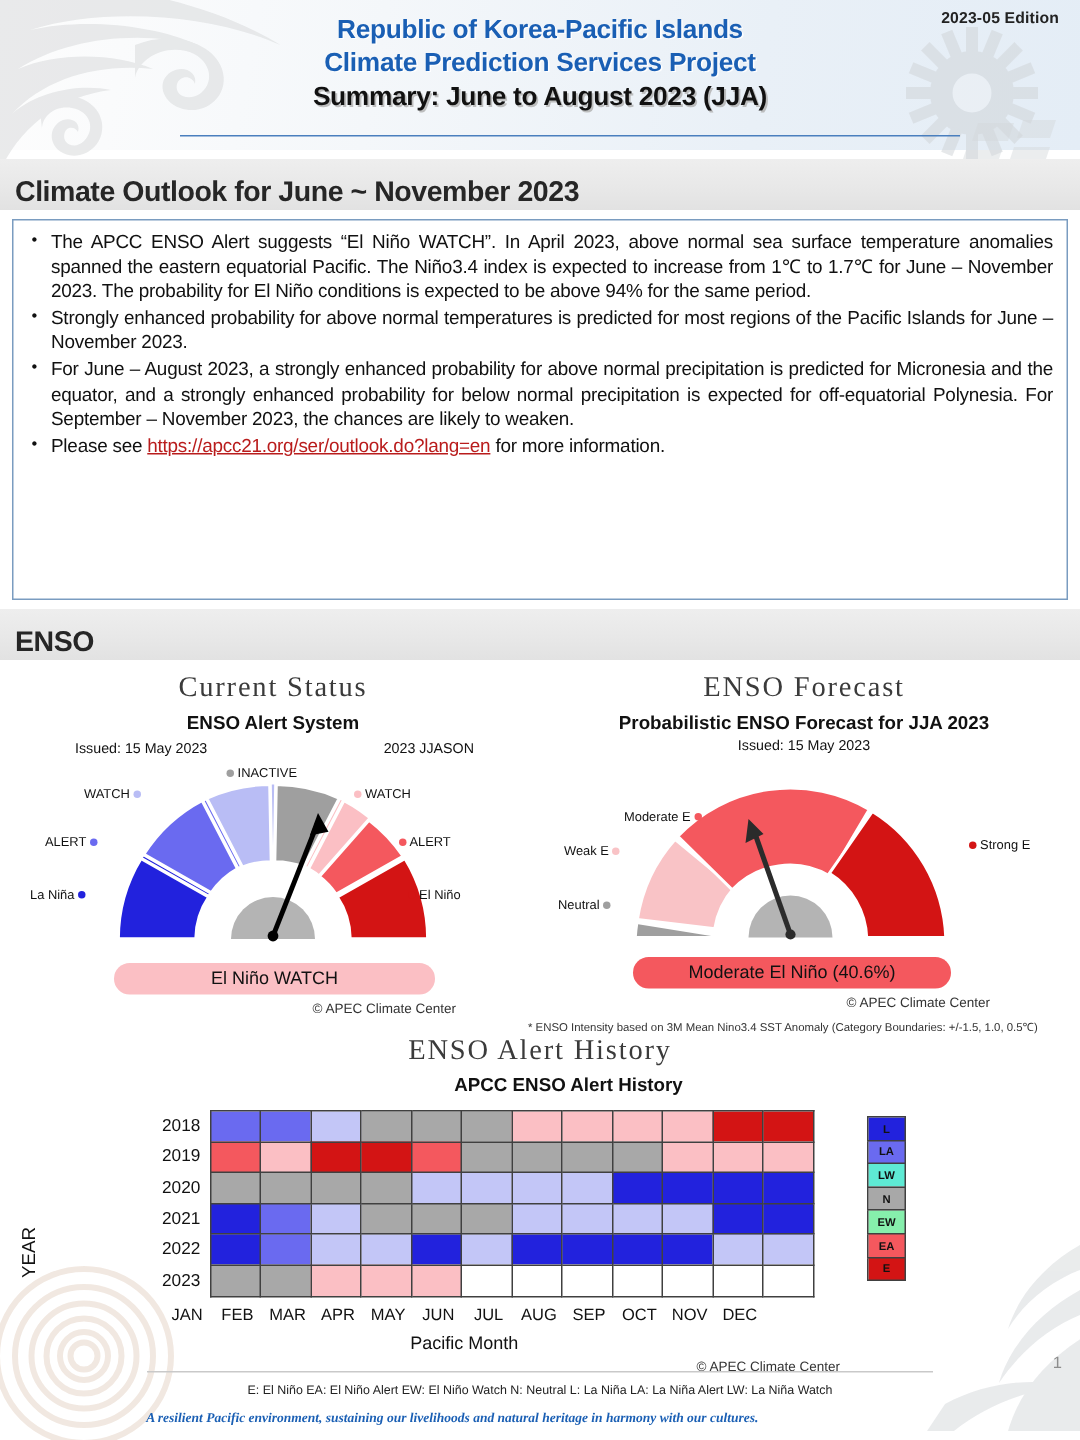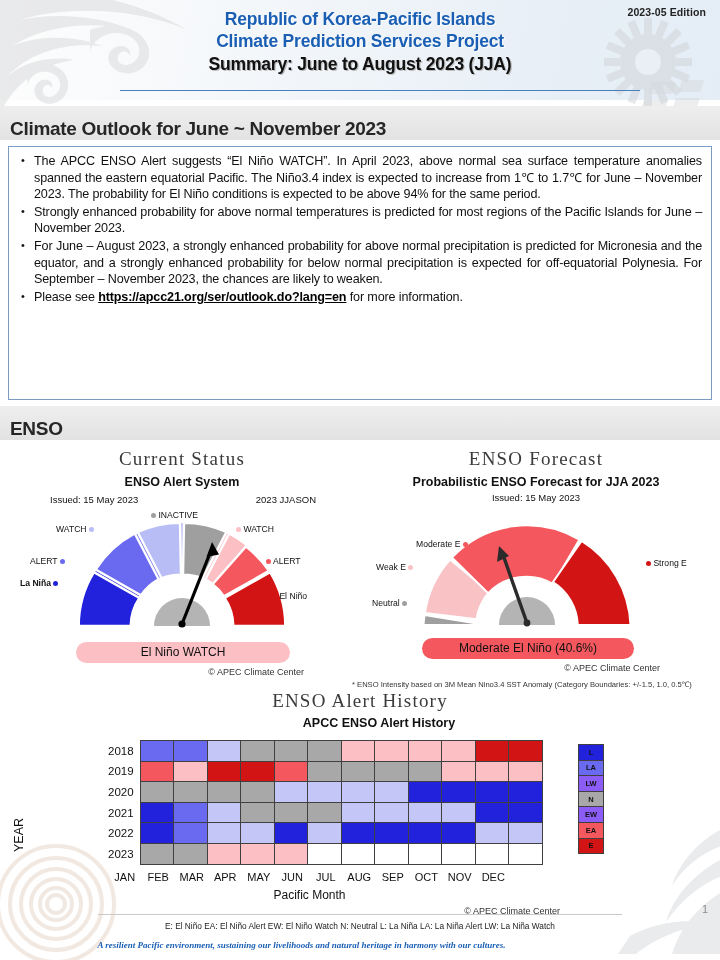--- a/index.html
+++ b/index.html
@@ -63,21 +63,21 @@
   ul.bullets li {
     position:relative; padding-left:16px; margin-bottom:1px;
     font-size:12.6px; line-height:16.6px; color:#111;
     text-align:justify; text-justify:inter-word;
     letter-spacing:-.15px;
   }
   ul.bullets li::before {
     content:"\2022"; position:absolute; left:3px; top:-1px;
     font-size:11px; color:#111;
   }
-  ul.bullets li a, .lnk { color:#000000; text-decoration:underline;font-weight:bold; }
+  ul.bullets li a, .lnk { color:#b91c1c; text-decoration:underline; }
 
   
   .panel { position:absolute; }
   .fancy-title {
     font-family:"Liberation Serif", serif;
     font-size:19px; color:#3b3b3b; text-align:center;
     letter-spacing:1.2px; white-space:nowrap;
   }
   .sub-title { font-size:12.5px; text-align:center; color:#111; font-weight:bold; }
   .issued { font-size:9.5px; color:#111; }
@@ -252,21 +252,21 @@
       <path d="M208.1,66.2 A103.3,103.3 0 0,1 223.3,120 L171.3,120 A51.3,51.3 0 0,0 162.6,91.9 Z" fill="#d31414" stroke="#ffffff" stroke-width="2.4"></path>
       <path d="M184.0,40.5 A103.3,103.3 0 0,1 207.0,64.9 L162.0,90.4 A51.3,51.3 0 0,0 150.6,78.3 Z" fill="#f4585e" stroke="#ffffff" stroke-width="2.4"></path>
 
       <path d="M92,120 A28,28 0 0,1 148,120 Z" fill="#b4b4b4"></path>
 
       <line x1="120" y1="118" x2="150" y2="42" stroke="#000" stroke-width="3.2"></line>
       <polygon points="150,36 144.5,51 157,48.5" fill="#000"></polygon>
       <circle cx="120" cy="118" r="3.6" fill="#000"></circle>
     </svg>
 
-    <div class="g-lab" style="left:6px; top:130px;font-weight:bold;">
+    <div class="g-lab" style="left:6px; top:143px;">
       <span>La Niña</span>
       <span class="g-dot" style="background:#2222dd;"></span>
     </div>
     <div class="g-lab" style="left:16px; top:108px;">
       <span>ALERT</span>
       <span class="g-dot" style="background:#6a6af0;"></span>
     </div>
     <div class="g-lab" style="left:42px; top:76px;">
       <span>WATCH</span>
       <span class="g-dot" style="background:#b9bdf5;"></span>
@@ -466,27 +466,27 @@
 
       <table class="legend-col" style="position:absolute; left:578px; top:4px; border-collapse:collapse;">
         <tbody id="legend-body">
             <tr>
               <td style="background: rgb(34, 34, 221);">L</td>
             </tr>
             <tr>
               <td style="background: rgb(106, 106, 240);">LA</td>
             </tr>
             <tr>
-              <td style="background: #8b5cf6;">LW</td>
+              <td style="background: #5eead4;">LW</td>
             </tr>
             <tr>
               <td style="background: rgb(168, 168, 168);">N</td>
             </tr>
             <tr>
-              <td style="background: #8b5cf6;">EW</td>
+              <td style="background: #86efac;">EW</td>
             </tr>
             <tr>
               <td style="background: rgb(244, 88, 94);">EA</td>
             </tr>
             <tr>
               <td style="background: rgb(211, 20, 20);">E</td>
             </tr>
           </tbody>
       </table>
 

